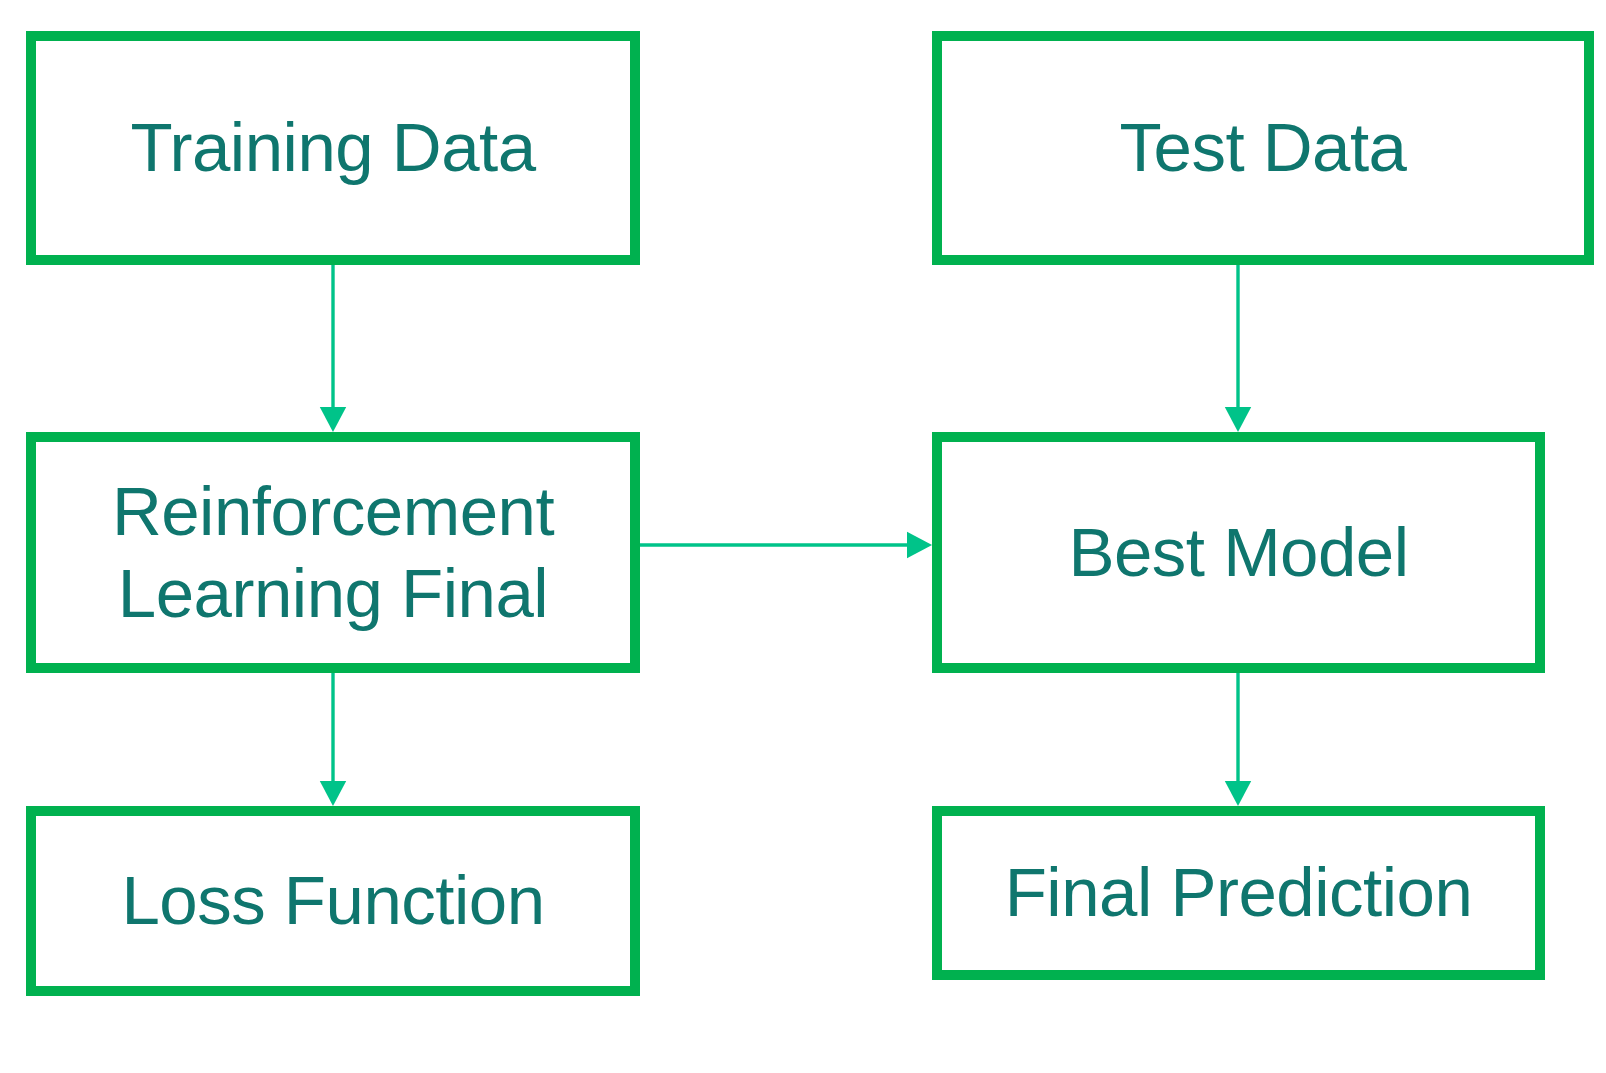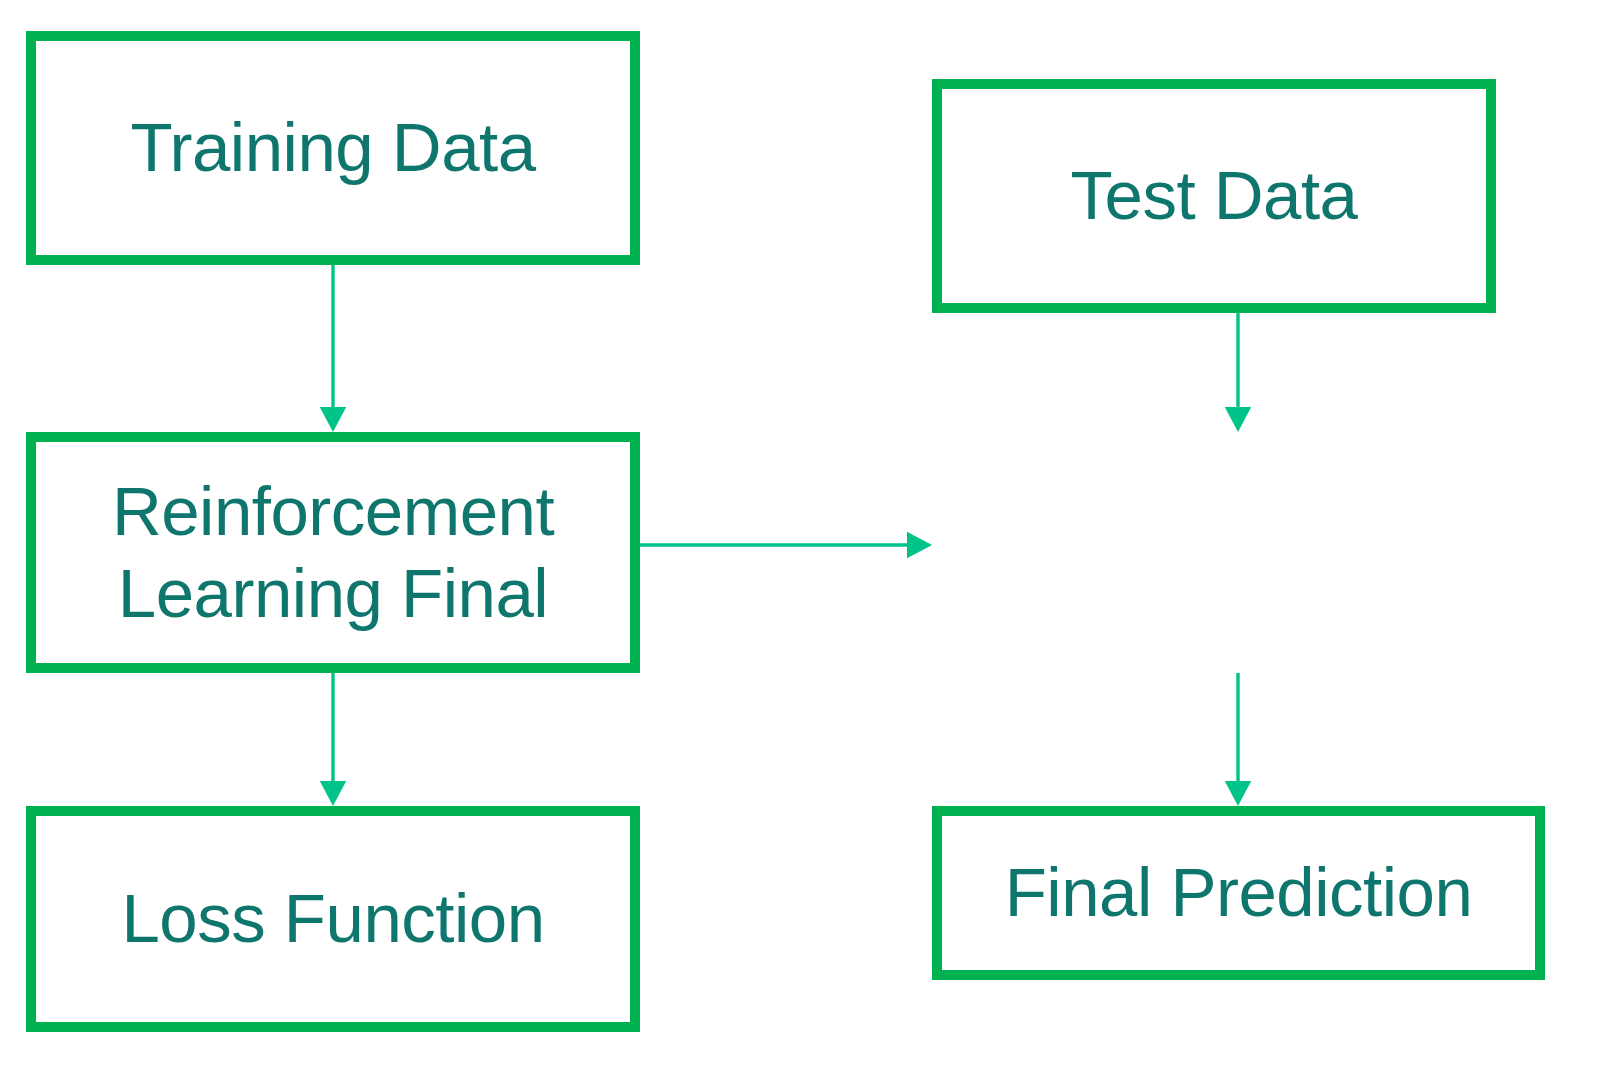--- a/index.html
+++ b/index.html
@@ -34,24 +34,24 @@
     color: #0f766e;
     font-size: 69px;
     font-weight: 400;
     line-height: 1.18;
     letter-spacing: -0.5px;
     white-space: pre-line;
     padding: 0 12px;
   }
   
   #node-training-data  { left: 26px;  top: 31px;   width: 614px; height: 234px; }
-  #node-test-data      { left: 932px; top: 31px;   width: 564px; height: 234px; margin-top: 48px; }
+  #node-test-data      { left: 932px; top: 31px;   width: 662px; height: 234px; }
   #node-rl-model       { left: 26px;  top: 432px;  width: 614px; height: 241px; }
   #node-best-model     { left: 932px; top: 432px;  width: 613px; height: 241px; }
-  #node-loss-function  { left: 26px;  top: 806px;  width: 614px; height: 226px; }
+  #node-loss-function  { left: 26px;  top: 806px;  width: 614px; height: 190px; }
   #node-final-pred     { left: 932px; top: 806px;  width: 613px; height: 174px; }
 
   .edge-layer {
     position: absolute;
     left: 0;
     top: 0;
     width: 1606px;
     height: 1073px;
     z-index: 1;
     pointer-events: none;
@@ -96,20 +96,23 @@
 
   <div class="node" id="node-test-data">
     <span class="node-label">Test Data</span>
   </div>
 
   <div class="node" id="node-rl-model">
     <span class="node-label">Reinforcement
 Learning Final</span>
   </div>
 
+  <div class="node" id="node-best-model">
+    <span class="node-label">Best Model</span>
+  </div>
 
   <div class="node" id="node-loss-function">
     <span class="node-label">Loss Function</span>
   </div>
 
   <div class="node" id="node-final-pred">
     <span class="node-label">Final Prediction</span>
   </div>
 
 </div>

